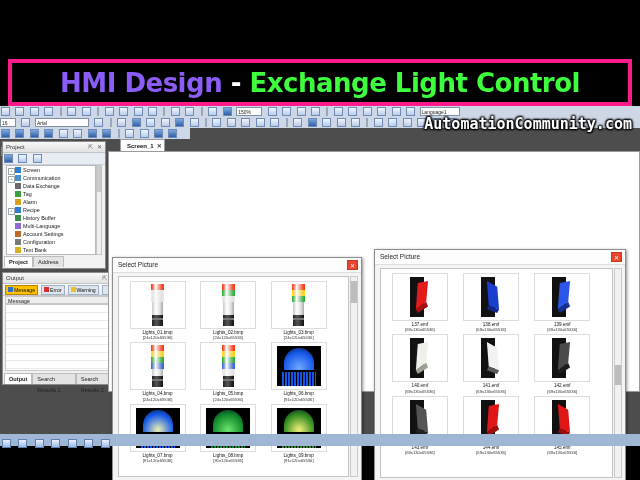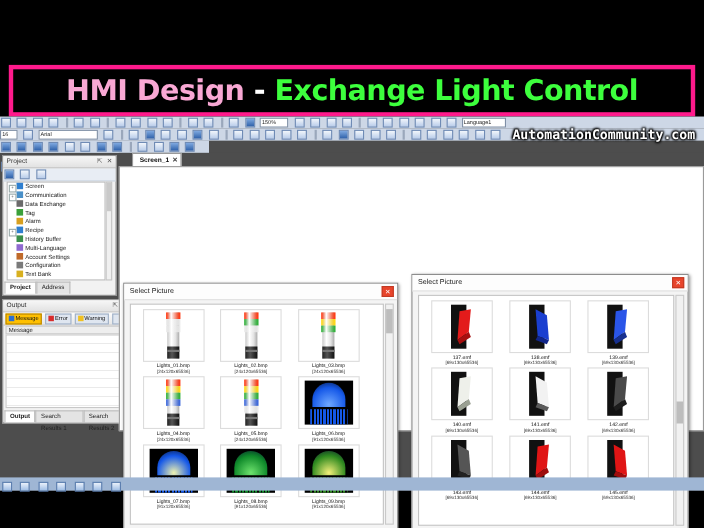--- a/index.html
+++ b/index.html
@@ -6,21 +6,21 @@
   body{width:640px;height:480px;overflow:hidden;font-family:"Liberation Sans",sans-serif;}
   #stage{position:relative;width:640px;height:480px;background:#000;}
 
   
   .banner{position:absolute;left:8px;top:59px;width:624px;height:47px;
           background:#ff1a8c;display:flex;align-items:center;justify-content:center;}
   .banner-inner{width:616px;height:39px;background:#000;display:flex;align-items:center;
                 justify-content:center;}
   .banner-text{font-family:"DejaVu Sans",sans-serif;font-weight:bold;font-size:26px;
                letter-spacing:-0.5px;white-space:nowrap;}
-  .t-yellow{color:#f9a8d4;}
+  .t-yellow{color:#8b5cf6;}
   .t-white{color:#ffffff;}
   .t-green{color:#3dff3d;}
 
   
   .app{position:absolute;left:0;top:106px;width:640px;height:340px;background:#4d4d4d;}
 
   
   .tbrow{position:absolute;left:0;width:640px;background:#cdd7e6;}
   .tb1{top:0;height:11px;}
   .tb2{top:11px;height:11px;}
@@ -28,21 +28,21 @@
   .tb3b{position:absolute;top:22px;left:190px;width:450px;height:11px;background:#4d4d4d;}
   .ico{display:inline-block;width:9px;height:9px;margin:1px 0 0 1px;vertical-align:top;
        background:linear-gradient(#f2f6fb,#b8ccea);border:1px solid #6f8bb5;box-sizing:border-box;}
   .ico.b{background:linear-gradient(#7fa9e0,#2d5fa8);}
   .ico.sep{width:2px;border:0;background:#9aa7bb;height:9px;margin-left:2px;}
   .combo{display:inline-block;height:9px;background:#fff;border:1px solid #7f8fa6;
          font-size:5px;line-height:9px;color:#222;padding:0 1px;vertical-align:top;
          margin-top:1px;box-sizing:border-box;overflow:hidden;white-space:nowrap;}
 
   .watermark{position:absolute;right:8px;top:9px;font-family:"DejaVu Sans Mono",monospace;
-             font-weight:bold;font-size:12px;color:#fff;
+             font-weight:bold;font-size:15px;color:#fff;
              text-shadow:0 0 2px #000,1px 1px 2px #000,-1px -1px 2px #000,1px -1px 2px #000,-1px 1px 2px #000;}
 
   
   .panel{position:absolute;background:#f2f2f2;border:1px solid #8a8a8a;box-sizing:border-box;}
   .panel-title{height:10px;background:linear-gradient(#f7f7f7,#e2e2e2);border-bottom:1px solid #c3c3c3;
                font-size:6px;line-height:10px;color:#333;padding-left:3px;position:relative;}
   .panel-title .pbtns{position:absolute;right:2px;top:0;font-size:6px;color:#555;letter-spacing:1px;}
 
   .proj{left:2px;top:35px;width:104px;height:128px;}
   .tree-tools{height:11px;background:#e8edf4;border-bottom:1px solid #c9d2de;}

